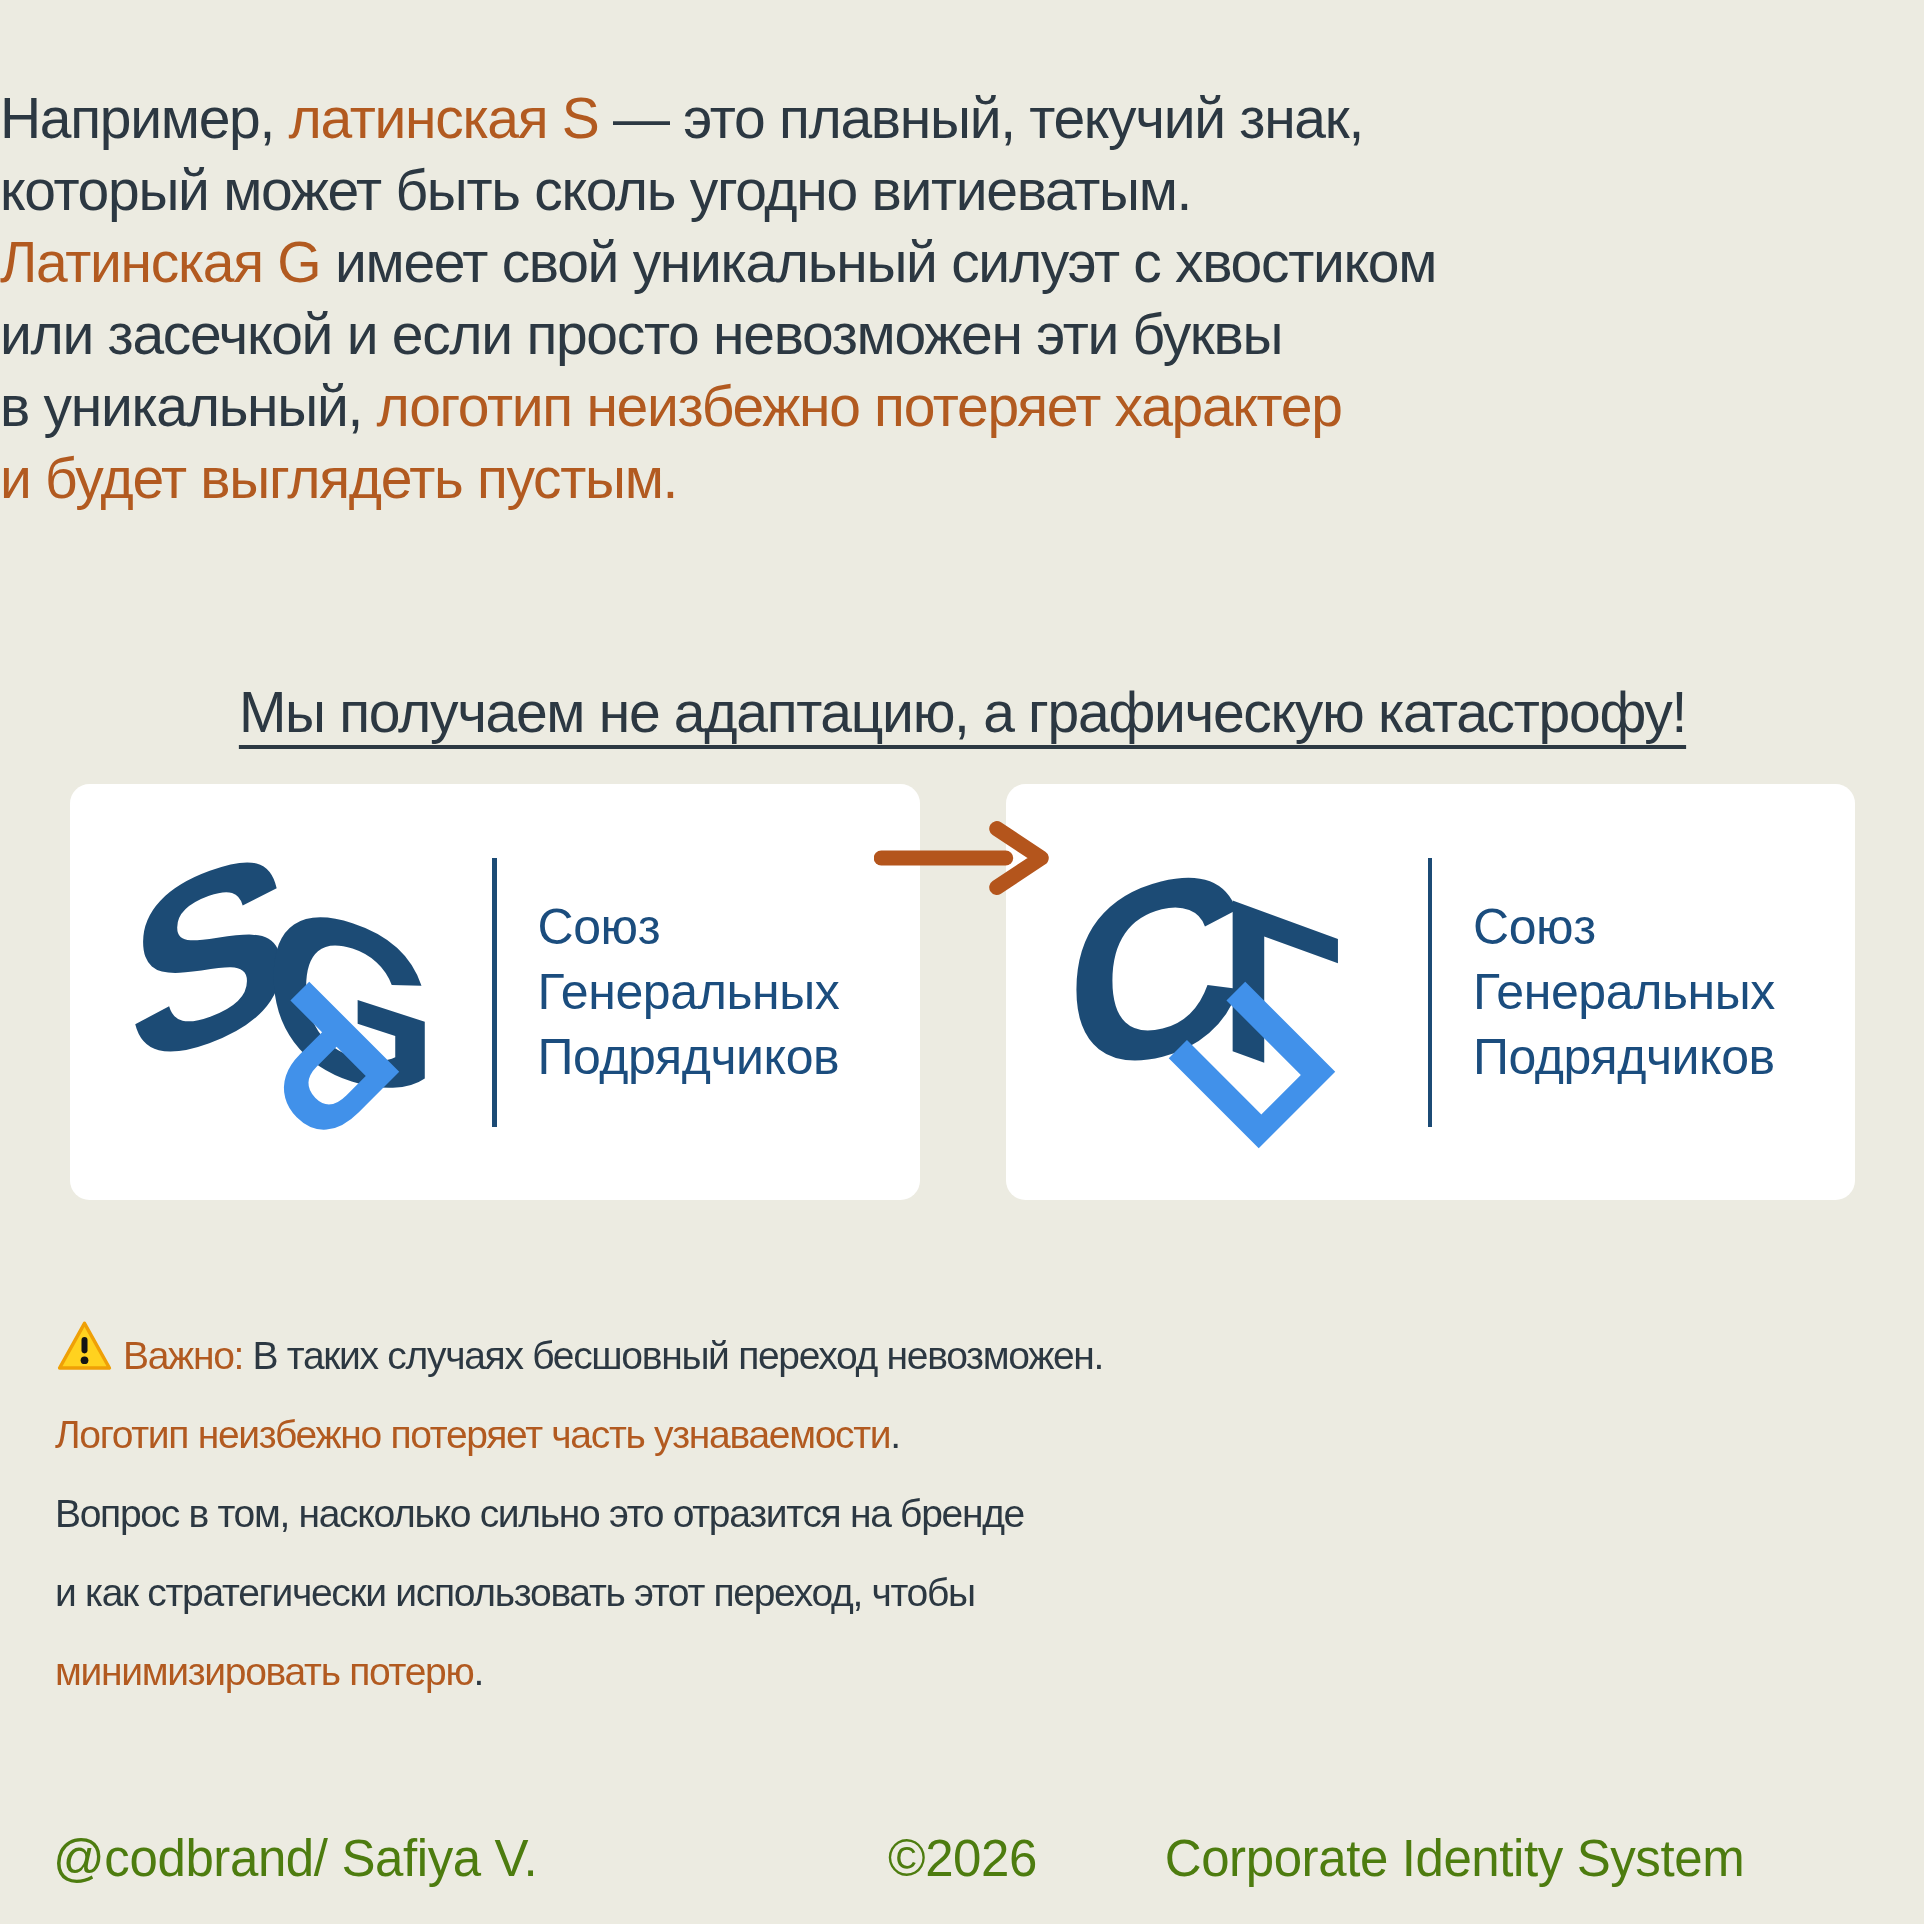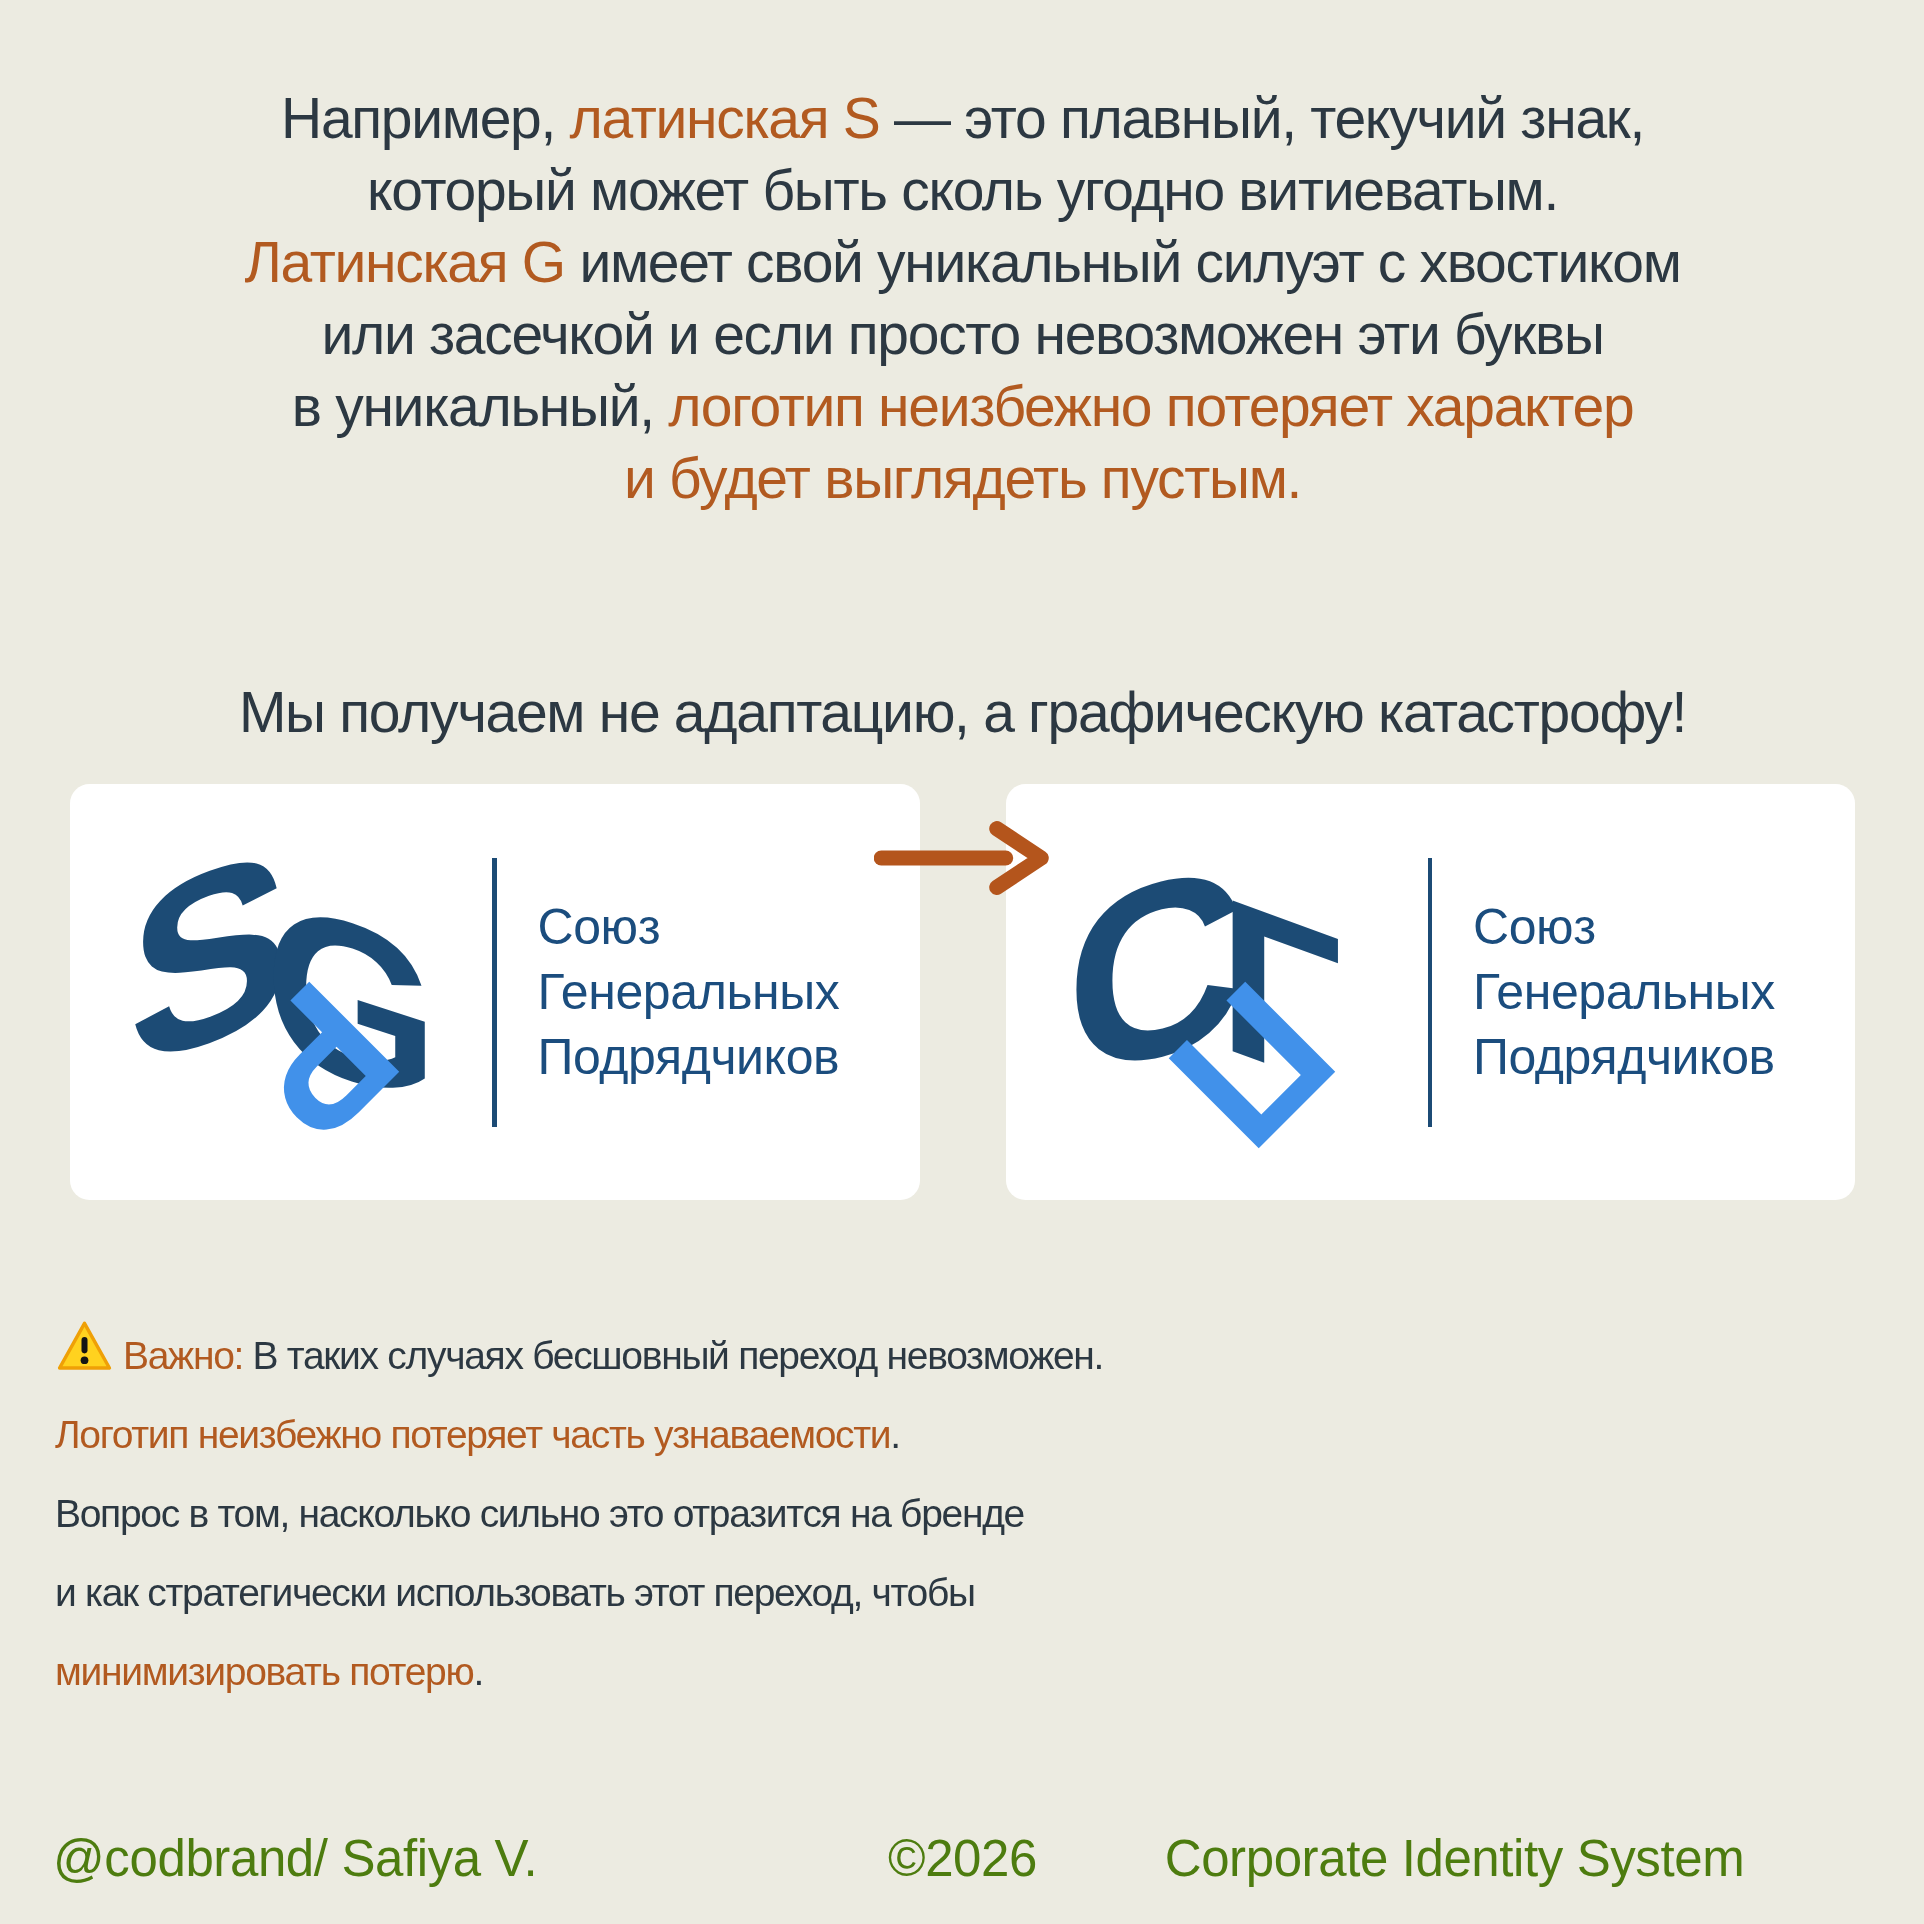--- a/index.html
+++ b/index.html
@@ -7,25 +7,25 @@
     width:1925px;height:1925px;position:relative;overflow:hidden;
     background:#ECEBE1;
     font-family:"Liberation Sans",sans-serif;
     color:#2C3842;
   }
   p{margin:0}
   .seg-dark{color:#2C3842}
   .seg-accent{color:#B25A20}
 
   
-  .intro{padding-top:82px;text-align:center;font-size:57px;line-height:72px;letter-spacing:-1.3px}
+  .intro{padding-top:82px;font-size:57px;line-height:72px;letter-spacing:-1.3px}
 
   
   .headline{margin:165px 0 0;text-align:center;font-size:57px;font-weight:400;letter-spacing:-1.3px}
-  .headline-text{text-decoration-thickness:3.6px;text-underline-offset:12.5px}
+  .headline-text{text-decoration:underline;text-decoration-thickness:3.6px;text-underline-offset:12.5px}
 
   
   .compare{position:relative;margin-top:39px;padding:0 70px;display:flex;gap:86px}
   .card{flex:1;height:416px;background:#FFFFFF;border-radius:19.6px;display:flex;align-items:center;min-width:0}
   .monogram{width:356px;height:331px;margin-left:36px;flex:none;overflow:visible}
   .monogram text{font-family:"Liberation Sans",sans-serif;font-weight:700}
   .mg-dark{fill:#1C4B75}
   .mg-light{fill:#4191EA}
   .divider{width:4.5px;height:269px;background:#1C4B75;margin:0 41px 0 30px;flex:none}
   .name{font-size:50px;line-height:65px;font-weight:400;color:#1B4D7E;letter-spacing:-0.4px}

